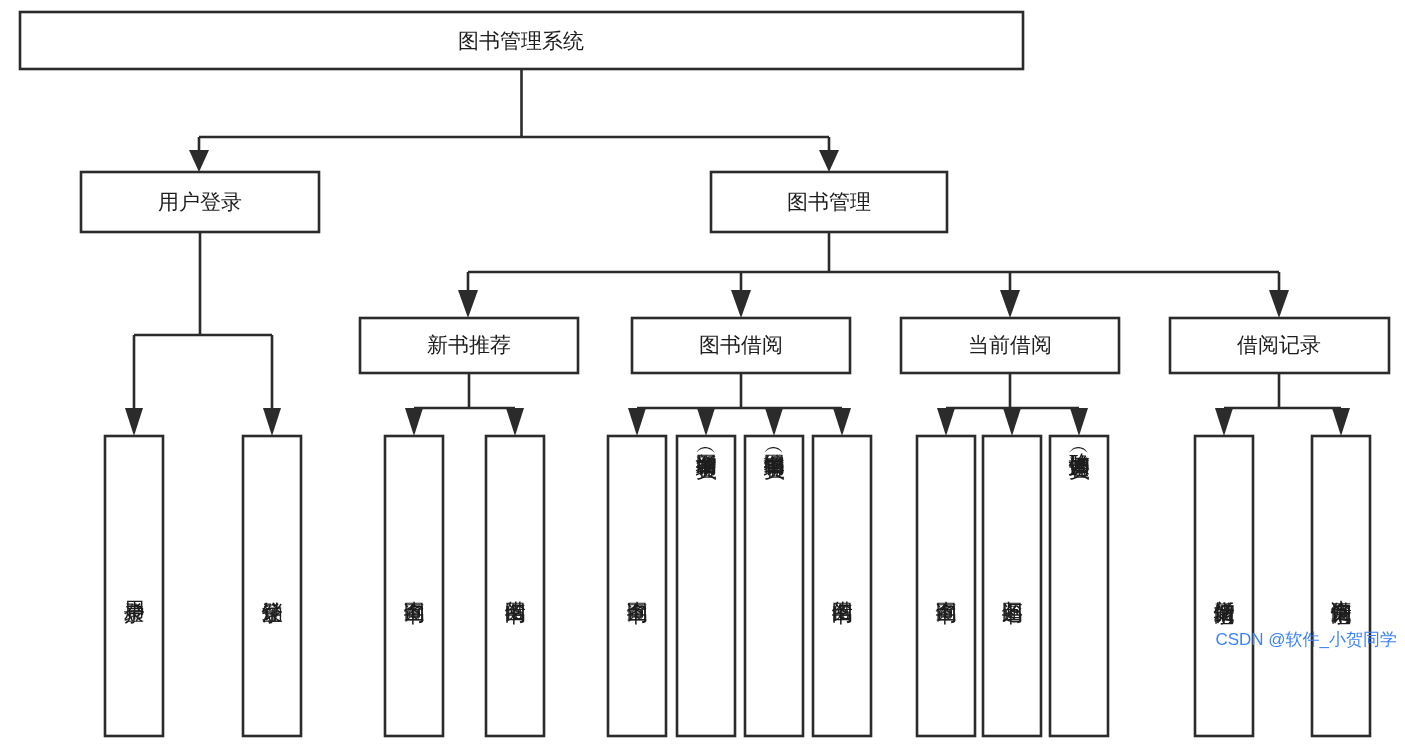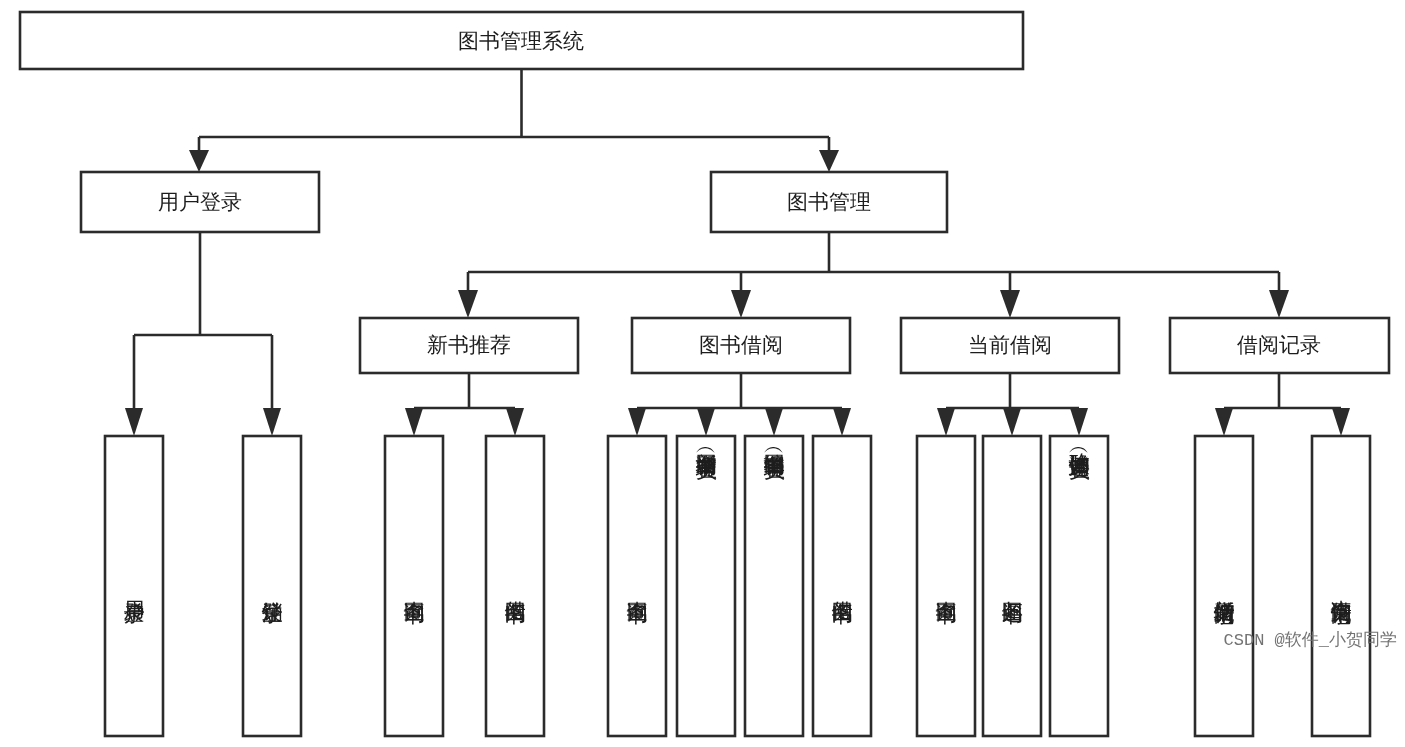--- a/index.html
+++ b/index.html
@@ -64,23 +64,23 @@
     writing-mode: vertical-rl;
     text-orientation: upright;
     letter-spacing: 1px;
     white-space: nowrap;
     text-align: center;
   }
   .watermark {
     position: absolute;
     right: 8px;
     bottom: 6px;
-    font-family: Liberation Mono, monospace;
+    font-family: Liberation Sans, sans-serif;
     font-size: 17px;
-    color: #737373;
+    color: #3b82f6;
     white-space: nowrap;
     user-select: none;
   }
 </style>
 </head>
 <body>
 
 <div id="diagram-root">
 
   <svg class="diagram-canvas" viewBox="0 0 1405 747">

